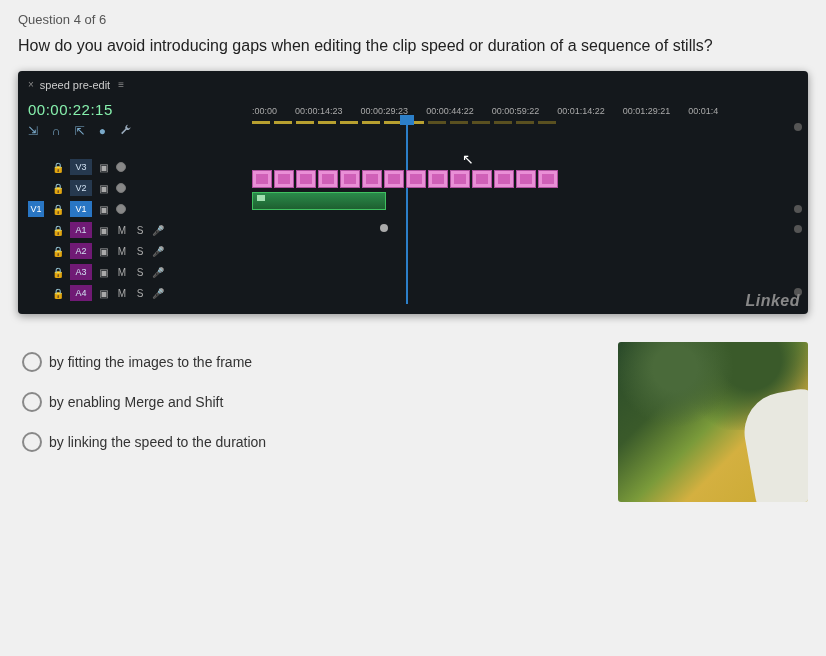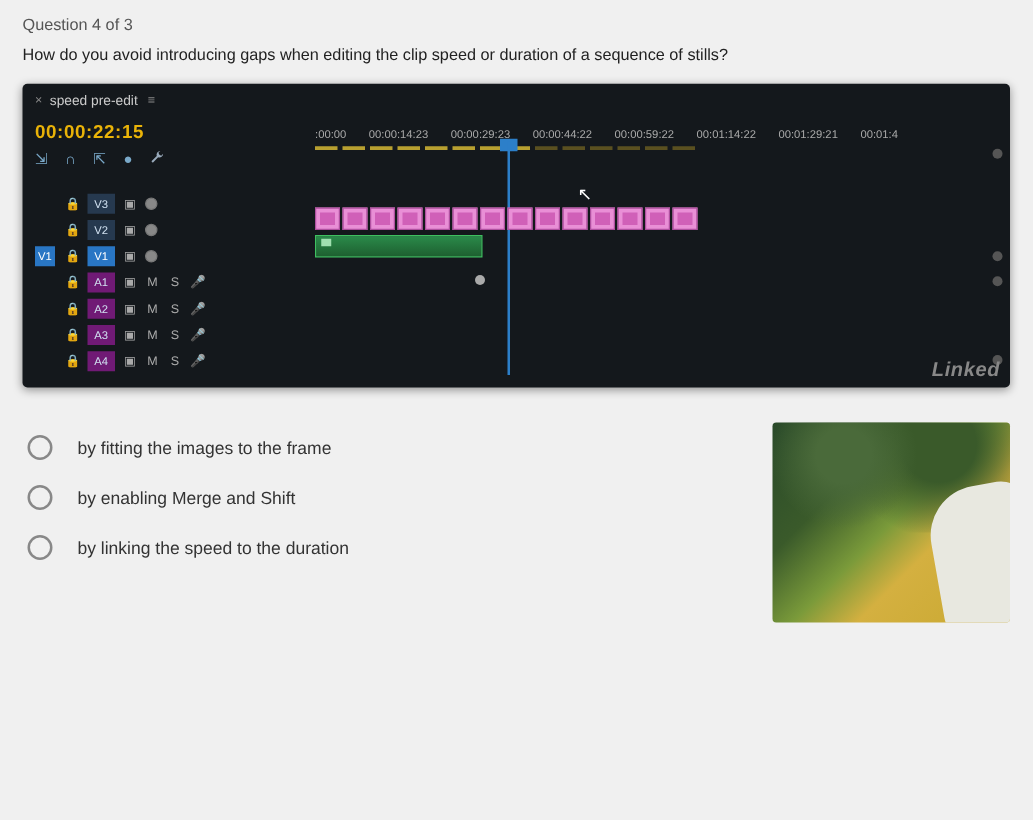--- a/index.html
+++ b/index.html
@@ -1,27 +1,27 @@
 <!DOCTYPE html>
 <html><head>
 <meta charset="utf-8">
 <style>
   * { box-sizing: border-box; margin: 0; padding: 0; }
   body { font-family: -apple-system, "Segoe UI", Arial, sans-serif; background: #f0f0f0; width: 826px; }
   .page { padding: 12px 18px; }
   .q-header { color: #555; font-size: 13px; margin-bottom: 8px; }
-  .q-text { color: #222; font-size: 13px; margin-bottom: 14px; line-height: 1.35; }
+  .q-text { color: #222; font-size: 16px; margin-bottom: 14px; line-height: 1.35; }
   .editor { background: #14181c; border-radius: 4px; box-shadow: 0 2px 8px rgba(0,0,0,.4); padding: 8px 0 10px; position: relative; overflow: hidden; }
   .tab-row { display: flex; align-items: center; padding: 0 10px 4px; }
   .tab { color: #ccc; font-size: 11px; display: flex; align-items: center; gap: 4px; }
   .tab .close-x { color: #888; font-size: 10px; margin-right: 2px; }
   .menu-ic { color: #888; font-size: 10px; margin-left: 4px; }
   .panel-body { display: flex; }
   .left-col { width: 230px; padding: 6px 10px 0; }
-  .tc { color: #eab308; font-size: 15px; letter-spacing: .5px; font-weight: 700; }
+  .tc { color: #86efac; font-size: 15px; letter-spacing: .5px; font-weight: 400; }
   .tool-row { display: flex; gap: 14px; margin: 6px 0 18px; color: #7aa9c9; font-size: 12px; align-items: center; }
   .tool-row svg { width: 12px; height: 12px; }
   .track-rows { margin-top: 4px; }
   .track { display: flex; align-items: center; height: 21px; gap: 6px; font-size: 10px; color: #aaa; }
   .track.highlight .track-label { background: #2976c4; color: #fff; }
   .v1-pre { width: 16px; height: 16px; background: #2976c4; color: #fff; display: flex; align-items: center; justify-content: center; font-size: 9px; margin-right: 2px; }
   .v1-spacer { width: 18px; }
   .lock-ic { width: 12px; text-align: center; color: #999; }
   .track-label { width: 22px; height: 16px; background: #26394f; color: #d0e0f0; display: flex; align-items: center; justify-content: center; font-size: 9px; }
   .track-label.audio { background: #701a75; }
@@ -42,32 +42,32 @@
   .still-clip { width: 20px; height: 18px; background: #e98fd6; border: 1px solid #b050a0; position: relative; }
   .still-clip::after { content: ""; position: absolute; left: 3px; right: 3px; top: 3px; bottom: 3px; background: #d060b8; }
   .audio-clip { margin-top: 2px; margin-left: 4px; width: 134px; height: 18px; background: linear-gradient(#2a8a4a,#1e6030); border: 1px solid #3fc060; position: relative; }
   .audio-clip .mark { position: absolute; left: 4px; top: 2px; width: 8px; height: 6px; background: #a0e0b0; }
   .scroll-dot { position: absolute; right: 6px; width: 8px; height: 8px; border-radius: 50%; background: #555; }
   .bottom-bar { margin-top: 16px; height: 6px; position: relative; }
   .scrub { position: absolute; left: 132px; width: 8px; height: 8px; border-radius: 50%; background: #aaa; top: -2px; }
   .watermark { position: absolute; bottom: 4px; right: 8px; color: #888; font-size: 16px; font-weight: bold; font-style: italic; letter-spacing: .5px; }
   .answers-wrap { display: flex; margin-top: 28px; gap: 24px; align-items: flex-start; }
   .answers { flex: 1; }
-  .option { display: flex; align-items: center; gap: 20px; padding: 10px 4px; cursor: pointer; }
+  .option { display: flex; align-items: center; gap: 7px; padding: 10px 4px; cursor: pointer; }
   .radio { width: 20px; height: 20px; border: 2px solid #888; border-radius: 50%; flex-shrink: 0; }
   .opt-label { color: #333; font-size: 14px; }
   .thumb { width: 190px; height: 160px; background: linear-gradient(135deg, #2a4a2a 0%, #3a5a2a 30%, #7a9a3a 50%, #d4b040 65%, #c8a830 100%); border-radius: 3px; position: relative; overflow: hidden; }
   .thumb::before { content:""; position:absolute; top:0; left:0; right:0; height:55%; background: radial-gradient(circle at 30% 30%, #4a6a3a 15%, transparent 40%), radial-gradient(circle at 70% 20%, #3a5a2a 20%, transparent 50%); }
   .thumb::after { content:""; position:absolute; right:-20px; bottom:-10px; width:80px; height:120px; background:#e8e8e0; border-radius:40px 20px 30px 20px; transform:rotate(-10deg); }
 </style>
 </head>
 <body>
 
 <div class="page">
-  <div class="q-header">Question 4 of 3</div>
+  <div class="q-header">Question 4 of 6</div>
   <div class="q-text">How do you avoid introducing gaps when editing the clip speed or duration of a sequence of stills?</div>
 
   <div class="editor">
     <div class="tab-row">
       <div class="tab">
         <span class="close-x">×</span>
         <span>speed pre-edit</span>
         <span class="menu-ic">≡</span>
       </div>
     </div>

